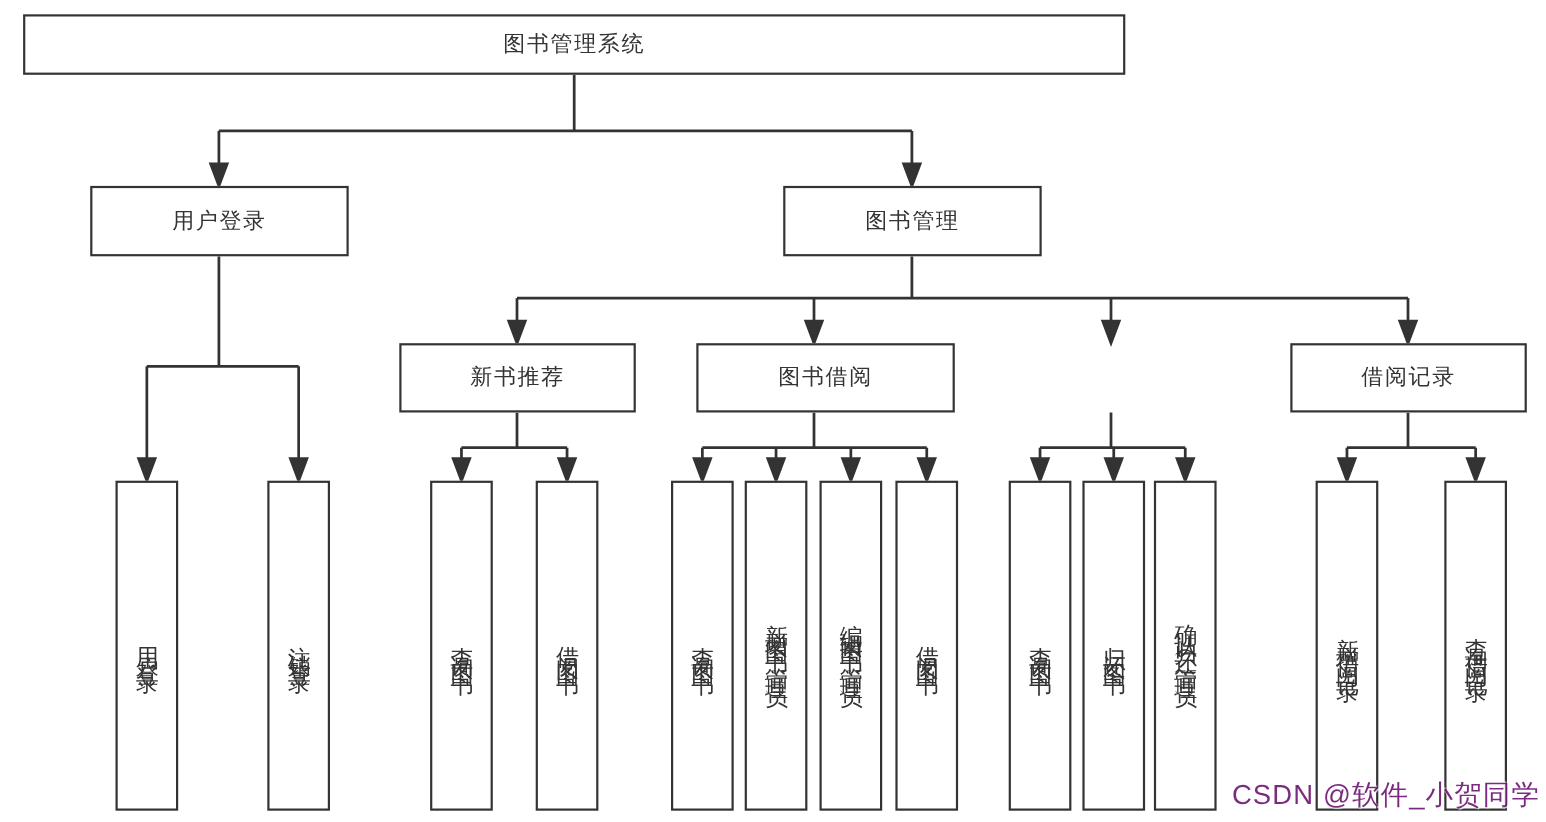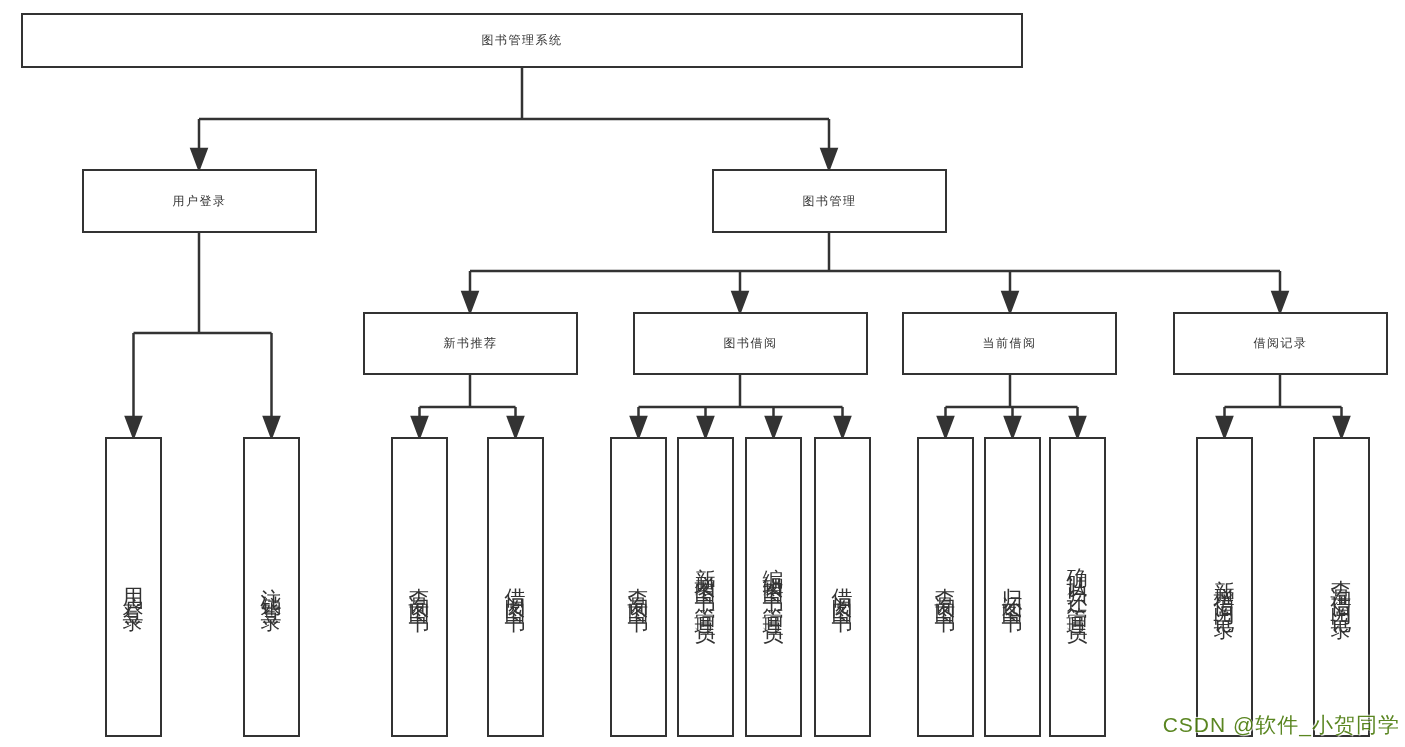--- a/index.html
+++ b/index.html
@@ -21,21 +21,21 @@
     box-sizing: border-box;
     background: #ffffff;
     border: 2.5px solid #333333;
     color: #333333;
     display: flex;
     align-items: center;
     justify-content: center;
     line-height: 1.25;
   }
   .h-box {
-    font-size: 12px;
+    font-size: 20px;
     letter-spacing: 1.5px;
     text-align: center;
   }
   .v-box {
     writing-mode: vertical-rl;
     text-orientation: mixed;
     font-size: 21px;
     letter-spacing: 8px;
     line-height: 1;
   }
@@ -51,23 +51,23 @@
   .l-2a { left: 391px; }  .l-2b { left: 487px; }
   .l-3a { left: 610px; }  .l-3b { left: 677px; }
   .l-3c { left: 745px; }  .l-3d { left: 814px; }
   .l-4a { left: 917px; }  .l-4b { left: 984px; }
   .l-4c { left: 1049px; }
   .l-5a { left: 1196px; } .l-5b { left: 1313px; }
   #watermark {
     position: absolute;
     right: 5px;
     bottom: 8px;
-    font-size: 21px;
+    font-size: 25px;
     letter-spacing: 1px;
-    color: #4d7c0f;
+    color: #701a75;
     opacity: 0.92;
     text-shadow: 1px 1px 1px rgba(255,255,255,0.95), -1px -1px 1px rgba(255,255,255,0.95);
     white-space: nowrap;
   }
 </style>
 </head>
 <body>
 
 <div id="stage">
 
@@ -157,23 +157,20 @@
   <div class="box h-box n-m1">
     <span>新书推荐</span>
   </div>
 
   <div class="box h-box n-bm">
     <span>图书管理</span>
   </div>
   <div class="box h-box n-m2">
     <span>图书借阅</span>
   </div>
-  <div class="box h-box n-m3">
-    <span>当前借阅</span>
-  </div>
   <div class="box h-box n-m4">
     <span>借阅记录</span>
   </div>
 
   <div class="box v-box leaf l-1a">用户登录</div>
   <div class="box v-box leaf l-1b">注销登录</div>
 
   <div class="box v-box leaf l-2a">查询图书</div>
   <div class="box v-box leaf l-2b">借阅图书</div>
 

